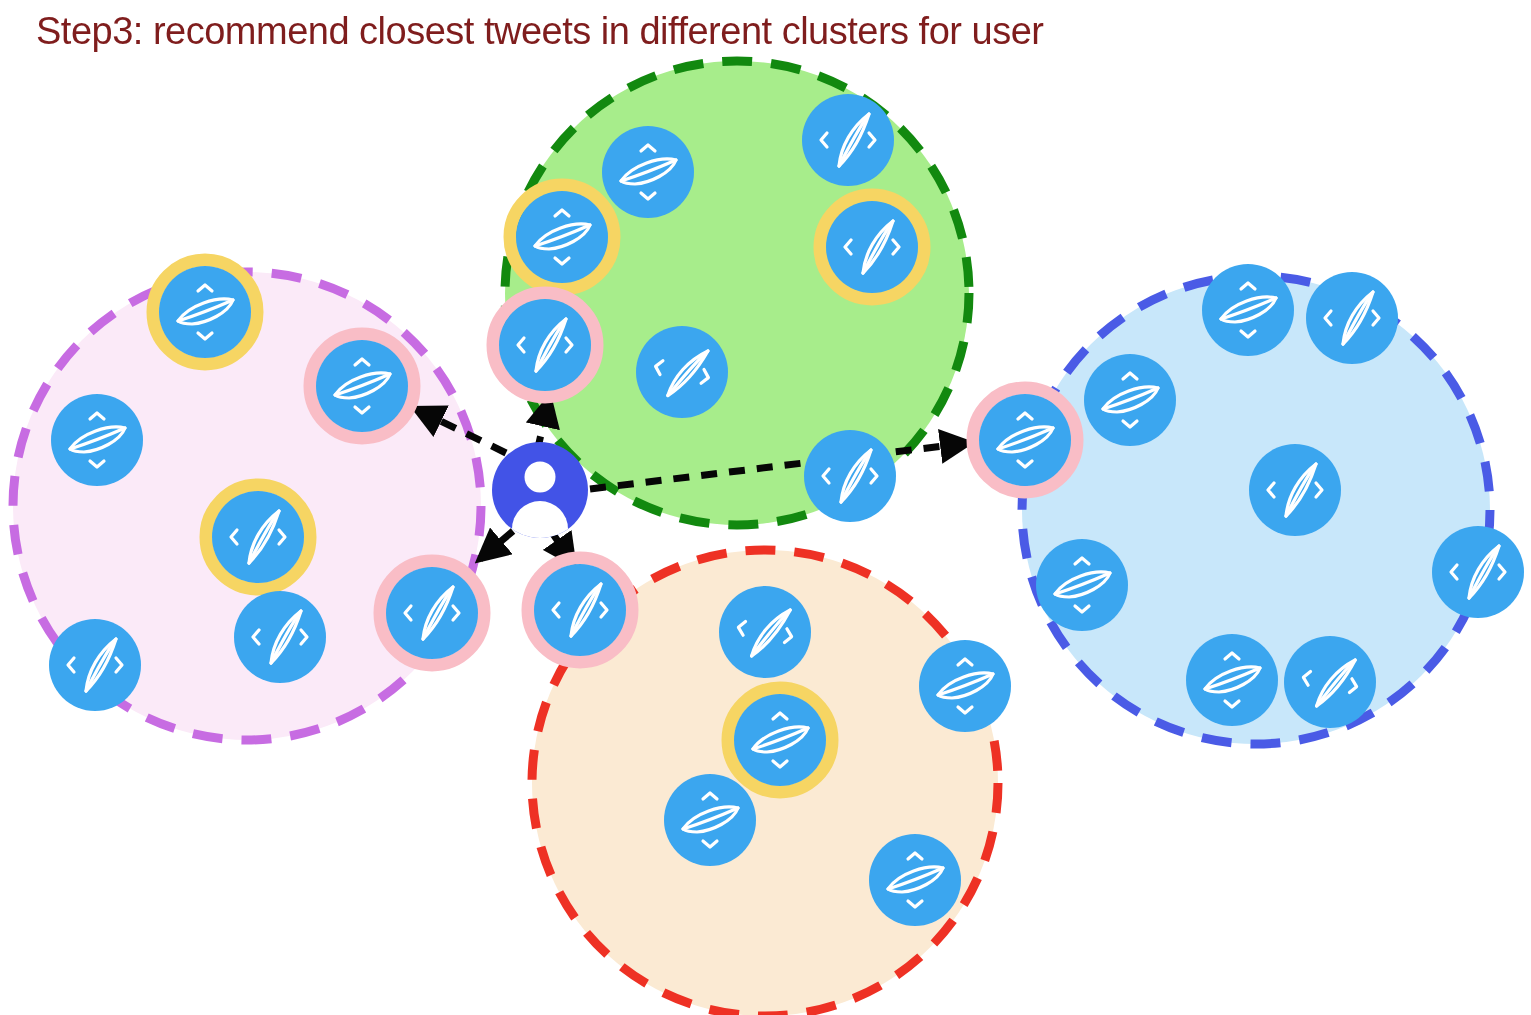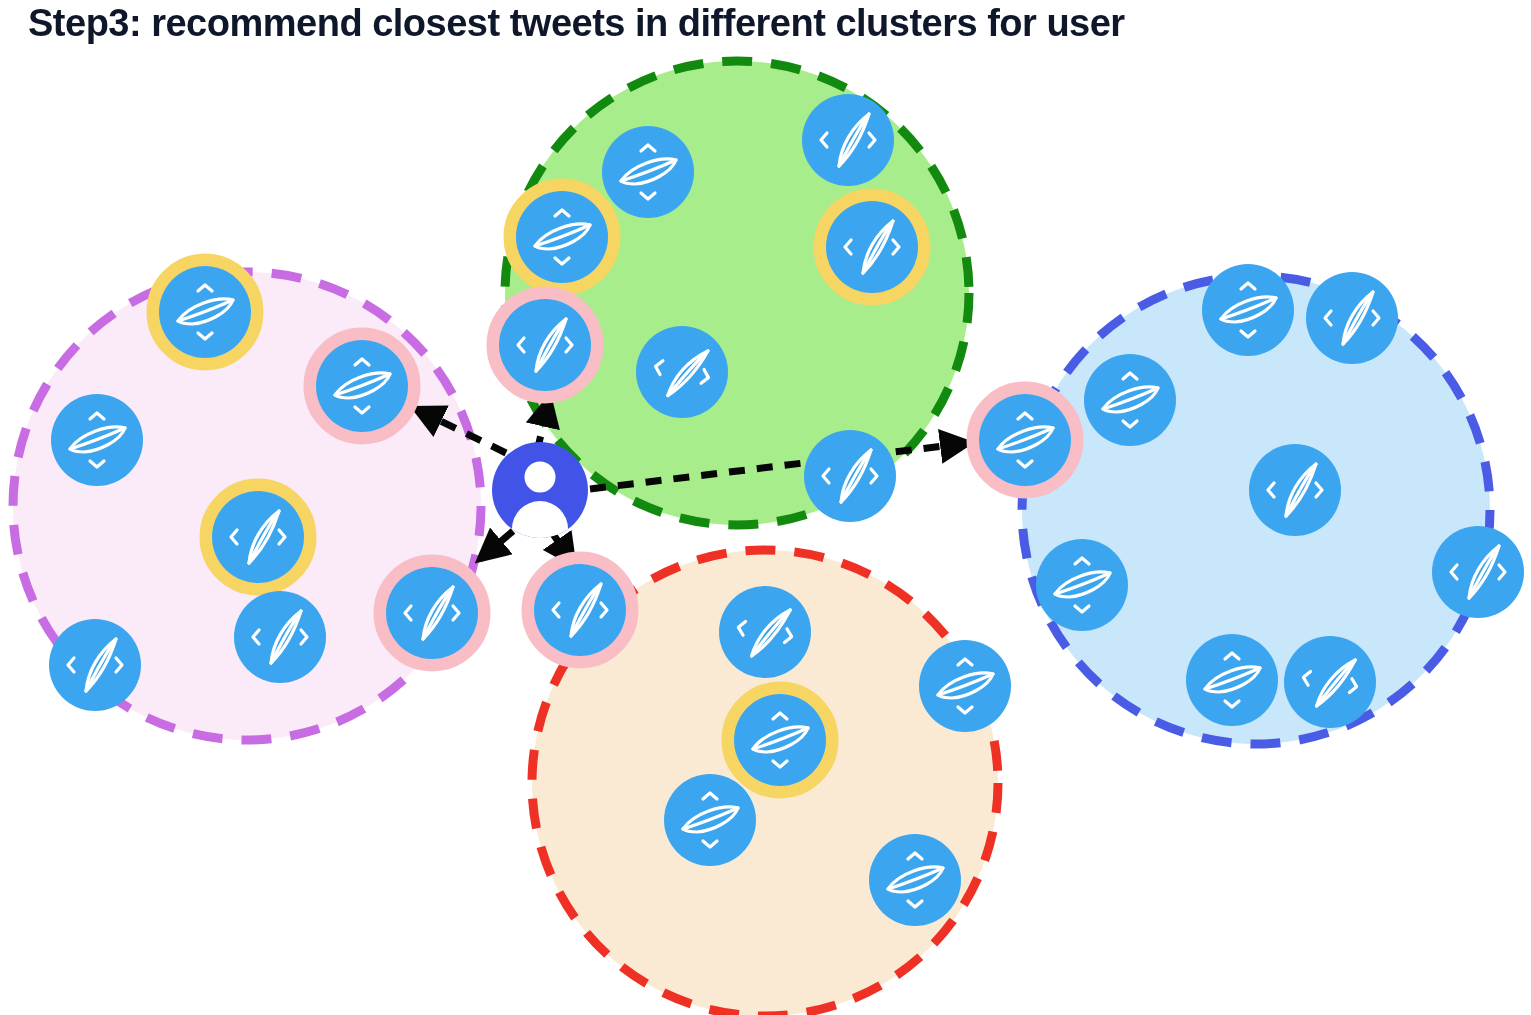--- a/index.html
+++ b/index.html
@@ -12,25 +12,25 @@
     position: relative;
     width: 1531px;
     height: 1015px;
     background: #ffffff;
     overflow: hidden;
   }
   .title {
     position: absolute;
     top: 2px;
     left: 28px;
-    margin: 0;
+    margin: 8px;
     font-size: 38px;
-    font-weight: 700;
+    font-weight: 400;
     letter-spacing: -0.5px;
-    color: #0f172a;
+    color: #7f1d1d;
     font-family: "Liberation Sans", sans-serif;
     z-index: 2;
   }
   svg { position: absolute; top: 0; left: 0; }
 </style>
 </head>
 <body>
 
 <div class="canvas">
   <h1 class="title">Step3: recommend closest tweets in different clusters for user</h1>

